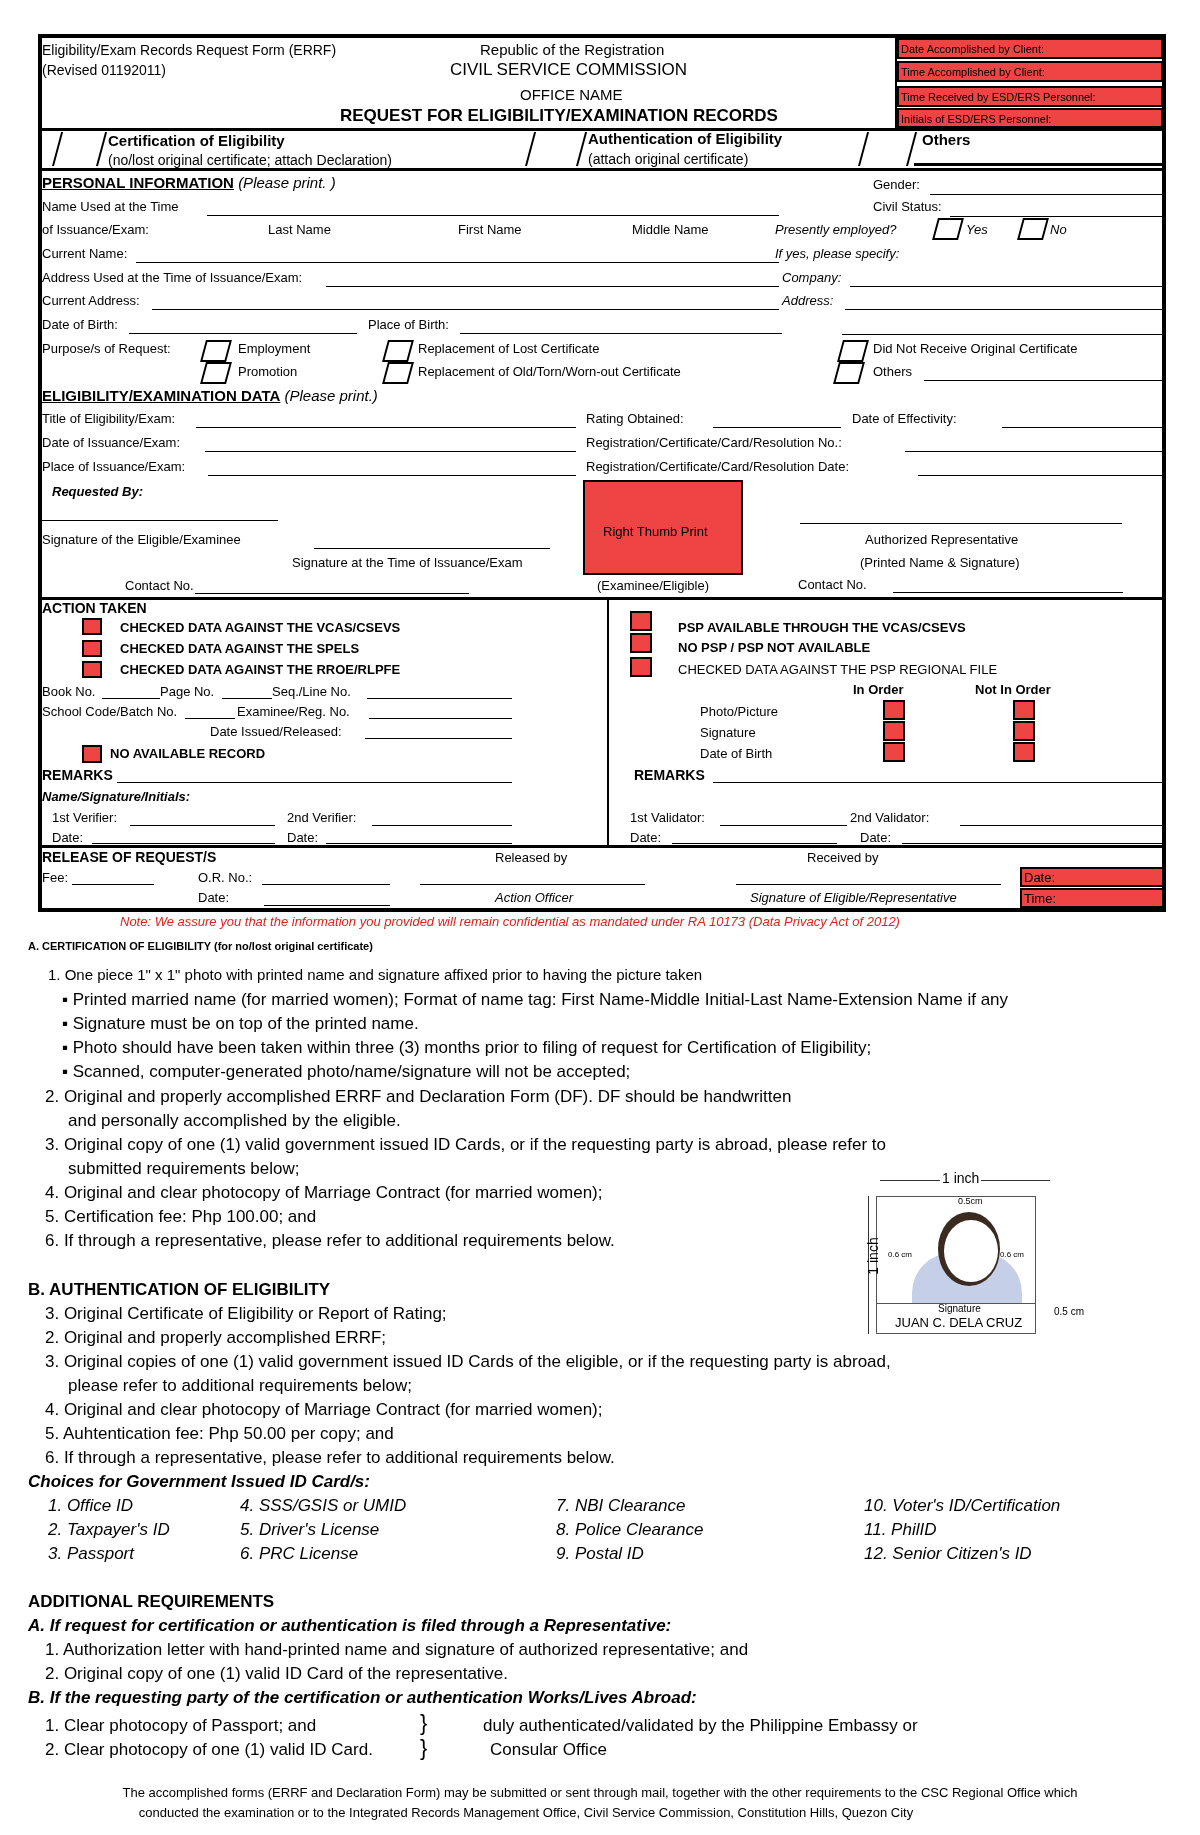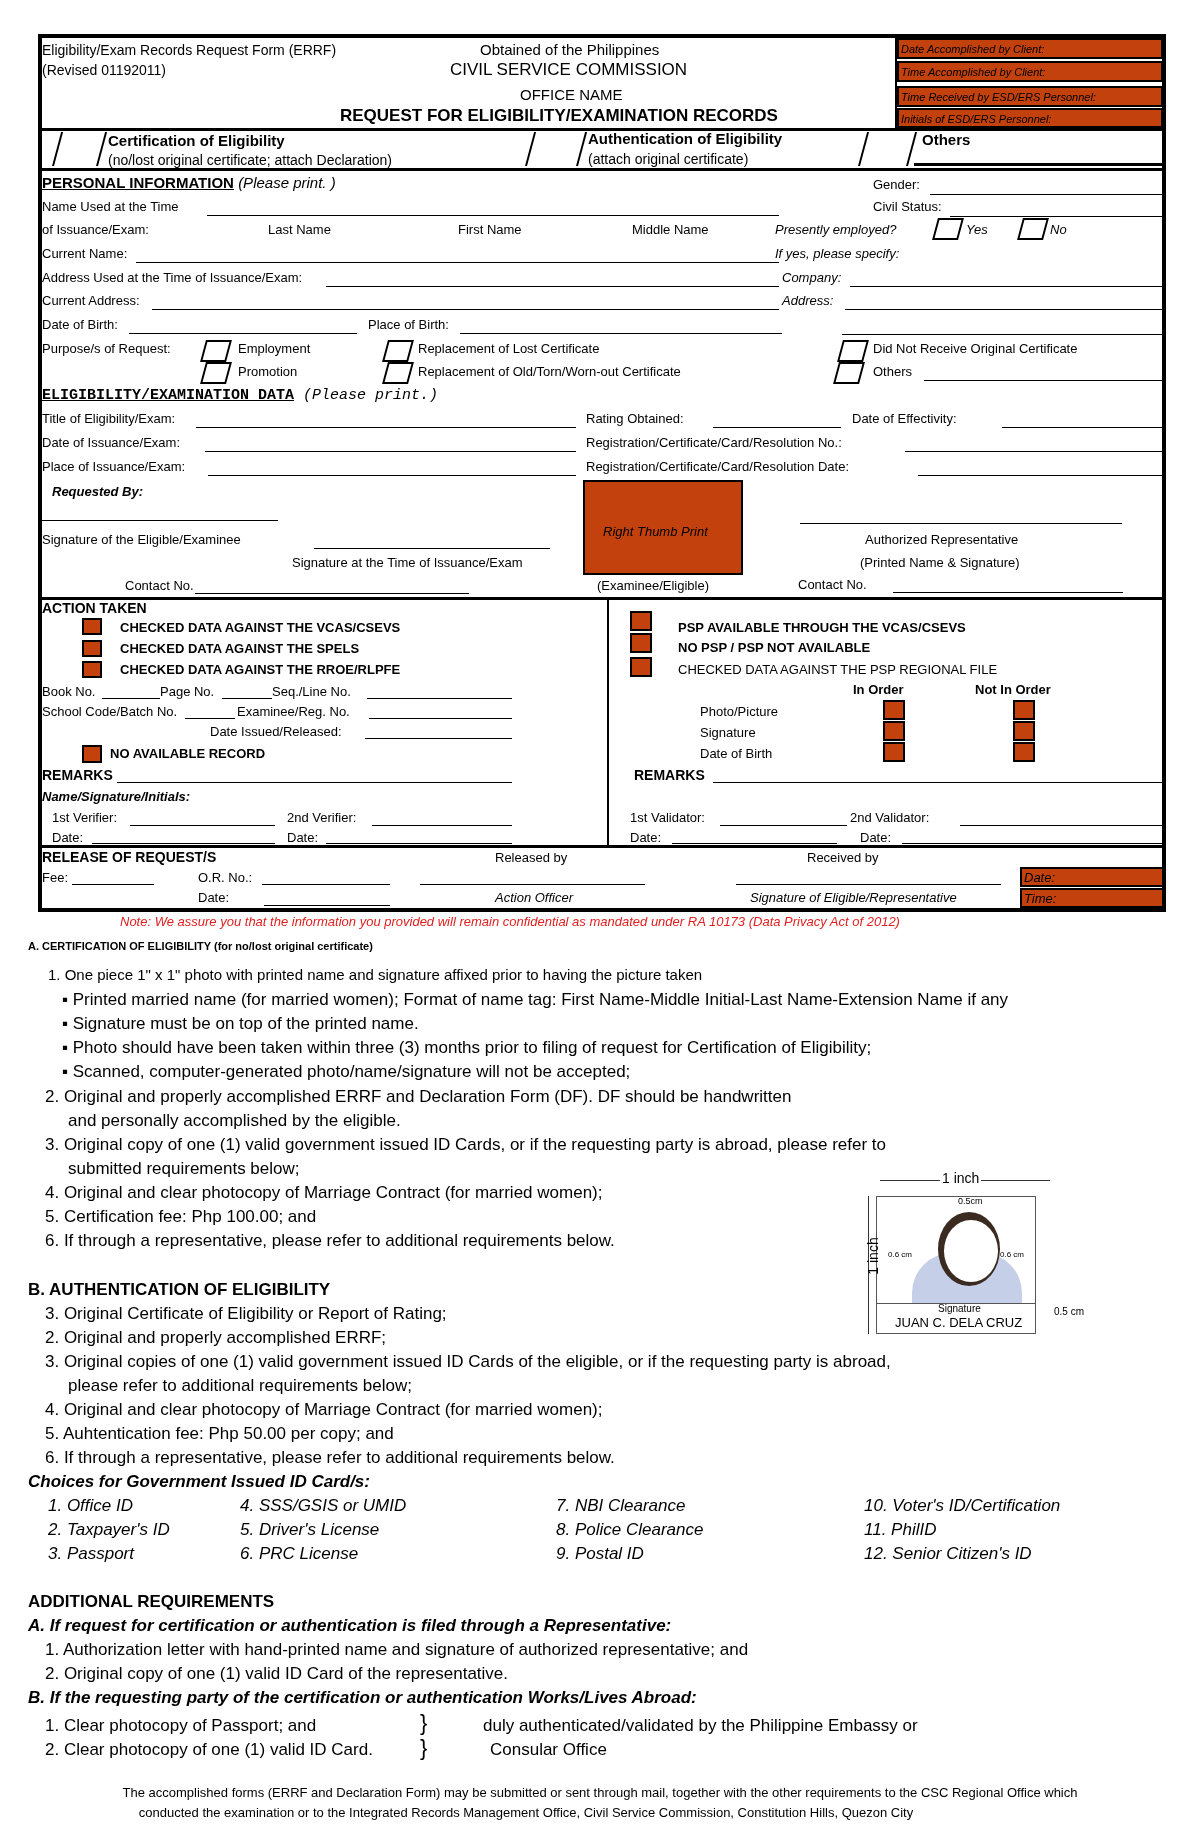--- a/index.html
+++ b/index.html
@@ -8,35 +8,35 @@
   .f13 { font-size: 13px; }
   .f14 { font-size: 14px; }
   .f15 { font-size: 15px; }
   .f17 { font-size: 17px; }
   .b { font-weight: bold; }
   .i { font-style: italic; }
   .u { text-decoration: underline; }
   .line { position: absolute; border-bottom: 1.5px solid #000; height: 0; }
   .hline { position: absolute; background: #000; }
   .vline { position: absolute; background: #000; width: 2px; }
-  .box { position: absolute; border: 2px solid #000; background: #c2410c; font-style: italic; }
+  .box { position: absolute; border: 2px solid #000; background: #ef4444; }
   .para { position: absolute; width: 26px; height: 22px; border: 2px solid #000; transform: skewX(-15deg); background: #fff; }
   .slash { position: absolute; width: 2px; height: 34px; background: #000; transform: skewX(-15deg); transform-origin: bottom left; }
   .frame { position: absolute; left: 38px; top: 34px; width: 1128px; height: 878px; border: 4px solid #000; }
   .note { color: #e02020; }
   .inst { font-family: "Liberation Sans", sans-serif; font-size: 17px; }
 </style>
 </head>
 <body>
 
 <div class="frame"></div>
 
 <div class="abs f14" style="left:42px;top:42px;">Eligibility/Exam Records Request Form (ERRF)</div>
 <div class="abs f14" style="left:42px;top:62px;">(Revised 01192011)</div>
-<div class="abs f15" style="left:480px;top:41px;">Obtained of the Philippines</div>
+<div class="abs f15" style="left:480px;top:41px;">Republic of the Registration</div>
 <div class="abs f17" style="left:450px;top:60px;">CIVIL SERVICE COMMISSION</div>
 <div class="abs f15" style="left:520px;top:86px;">OFFICE NAME</div>
 <div class="abs f17 b" style="left:340px;top:106px;">REQUEST FOR ELIGIBILITY/EXAMINATION RECORDS</div>
 
 <div class="vline" style="left:895px;top:36px;height:92px;"></div>
 <div class="box" style="left:897px;top:38px;width:266px;height:21px;border-width:2px;">
     <span class="abs" style="left:2px;top:3px;font-size:11px;">Date Accomplished by Client:</span>
   </div>
 <div class="box" style="left:897px;top:61px;width:266px;height:21px;">
     <span class="abs" style="left:2px;top:3px;font-size:11px;">Time Accomplished by Client:</span>
@@ -105,21 +105,21 @@
 <div class="para" style="left:935px;top:218px;"></div>
 <div class="abs f13 i" style="left:966px;top:222px;">Yes</div>
 <div class="para" style="left:1020px;top:218px;"></div>
 <div class="abs f13 i" style="left:1050px;top:222px;">No</div>
 <div class="abs f13 i" style="left:775px;top:246px;">If yes, please specify:</div>
 <div class="abs f13 i" style="left:782px;top:270px;">Company:</div>
 <div class="line" style="left:850px;top:286px;width:314px;"></div>
 <div class="abs f13 i" style="left:782px;top:293px;">Address:</div>
 <div class="line" style="left:845px;top:309px;width:319px;"></div>
 
-<div class="abs f15" style="left:42px;top:387px;font-family:Liberation Mono, monospace;"><span class="b u">ELIGIBILITY/EXAMINATION DATA</span> <span class="i">(Please print.)</span></div>
+<div class="abs f15" style="left:42px;top:387px;"><span class="b u">ELIGIBILITY/EXAMINATION DATA</span> <span class="i">(Please print.)</span></div>
 <div class="abs f13" style="left:42px;top:411px;">Title of Eligibility/Exam:</div>
 <div class="line" style="left:196px;top:427px;width:380px;"></div>
 <div class="abs f13" style="left:42px;top:435px;">Date of Issuance/Exam:</div>
 <div class="line" style="left:205px;top:451px;width:371px;"></div>
 <div class="abs f13" style="left:42px;top:459px;">Place of Issuance/Exam:</div>
 <div class="line" style="left:208px;top:475px;width:368px;"></div>
 <div class="abs f13" style="left:586px;top:411px;">Rating Obtained:</div>
 <div class="line" style="left:713px;top:427px;width:128px;"></div>
 <div class="abs f13" style="left:852px;top:411px;">Date of Effectivity:</div>
 <div class="line" style="left:1002px;top:427px;width:162px;"></div>

